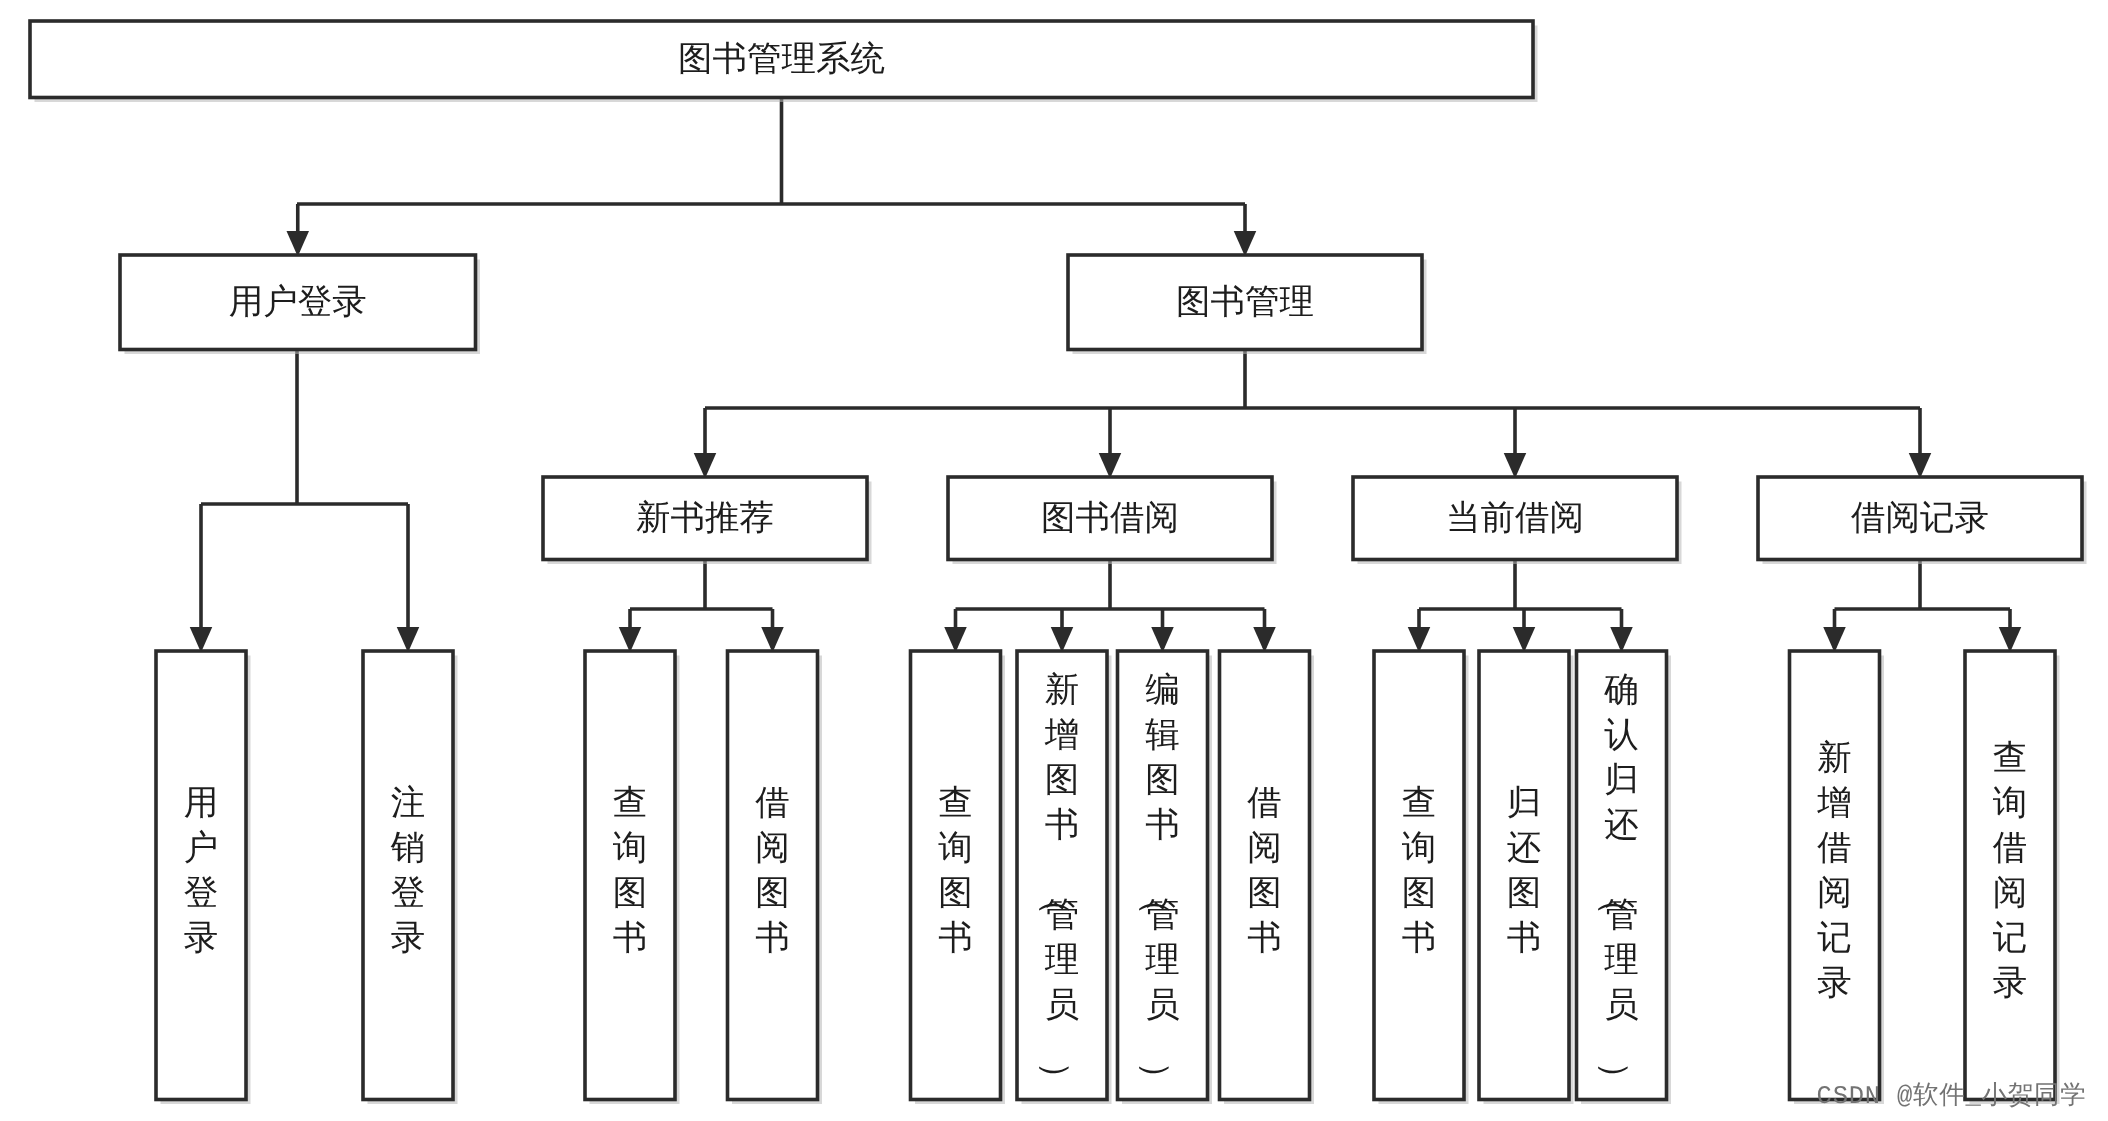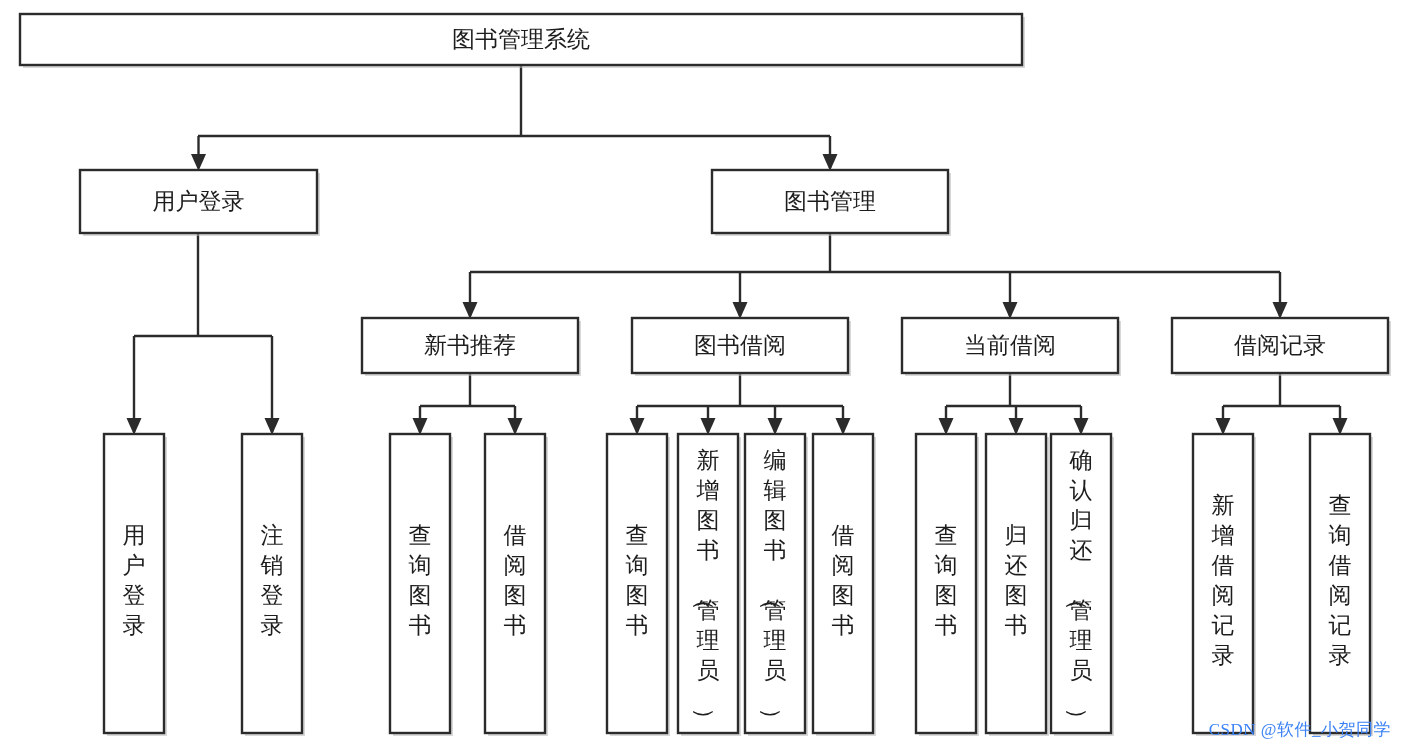--- a/index.html
+++ b/index.html
@@ -55,23 +55,23 @@
   .node-label-vert {
     fill: #1d1d1d;
     font-family: "DejaVu Sans", "Liberation Sans", sans-serif;
     font-size: 23px;
     text-anchor: middle;
   }
   .watermark {
     position: absolute;
     right: 14px;
     bottom: 6px;
-    font-family: Liberation Serif, serif;
+    font-family: Liberation Mono, monospace;
     font-size: 17px;
-    color: #3b82f6;
+    color: #737373;
     letter-spacing: 0.5px;
     white-space: nowrap;
     pointer-events: none;
   }
 </style>
 </head>
 <body>
 
 <div id="diagram-root">
 

